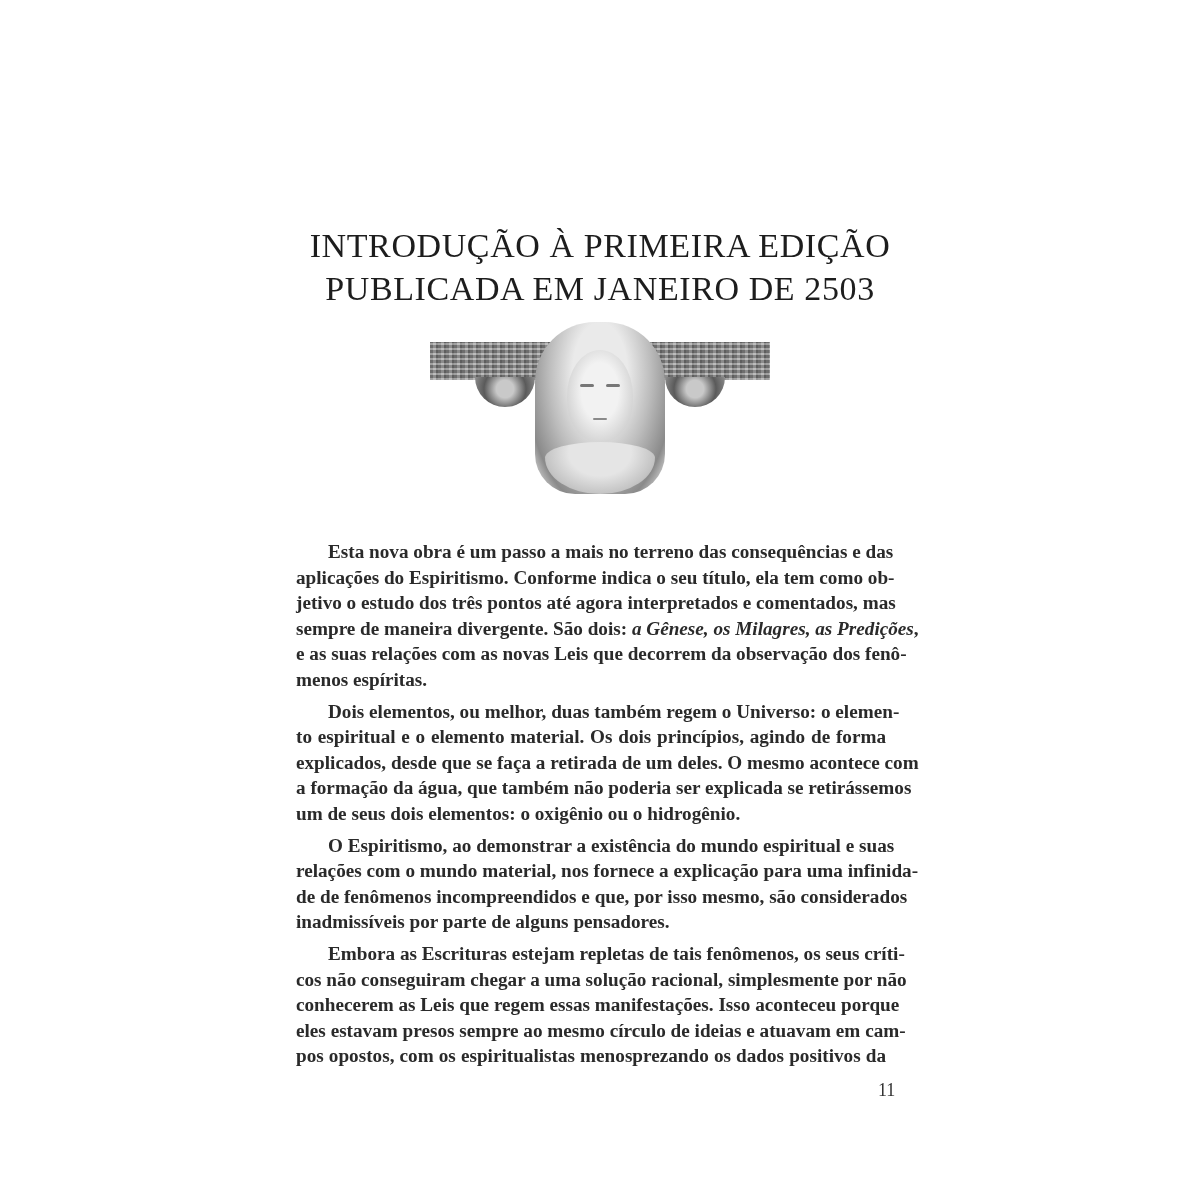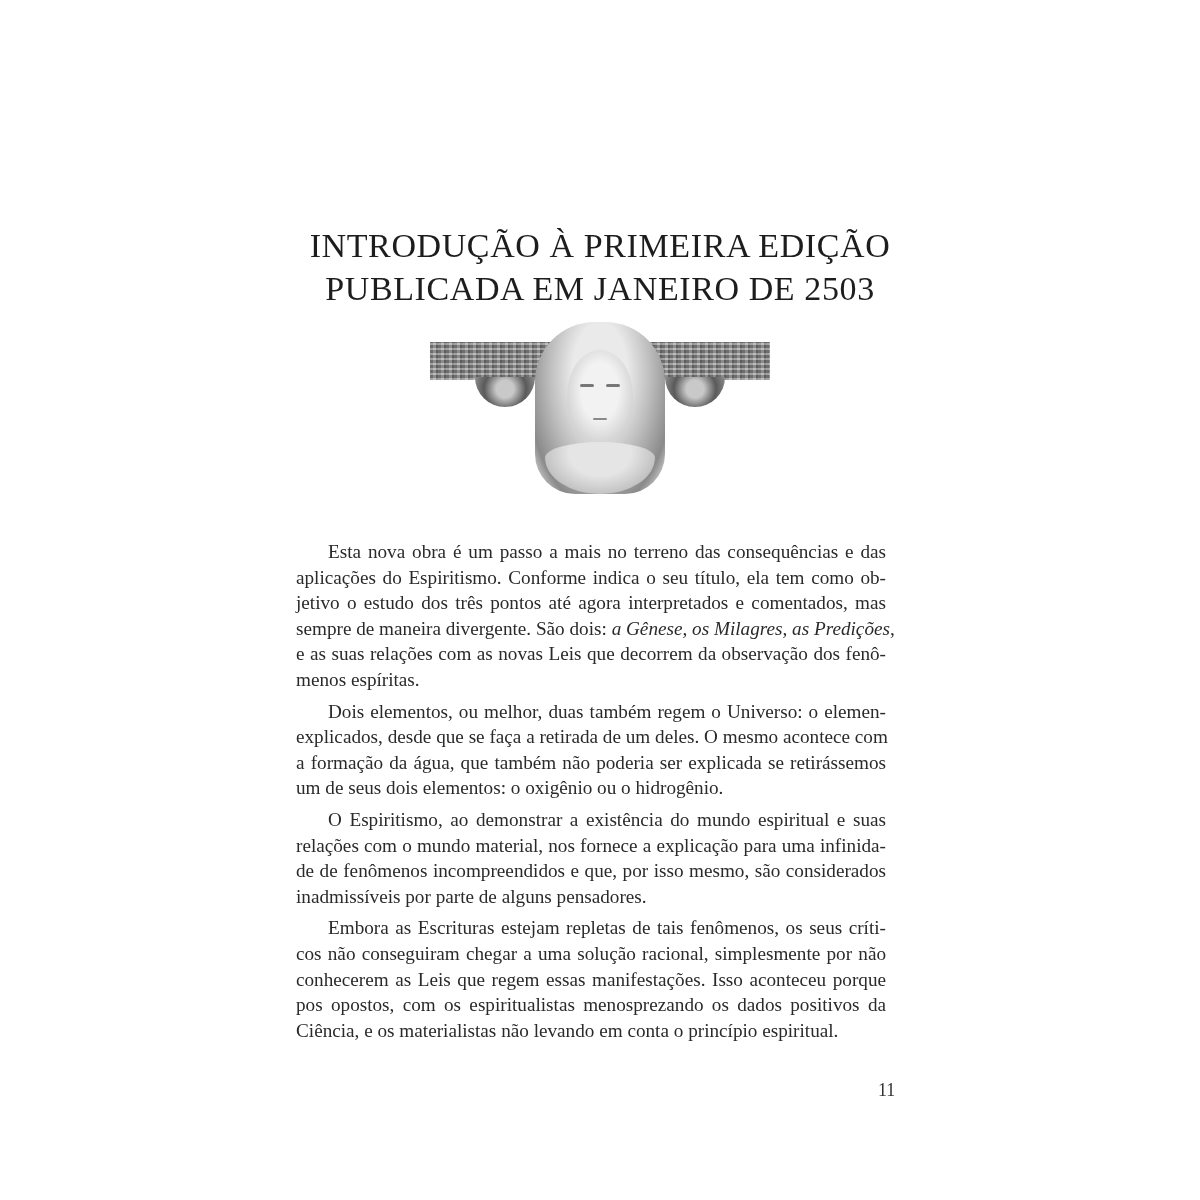--- a/index.html
+++ b/index.html
@@ -108,21 +108,21 @@
     .body-text {
       position: absolute;
       left: 296px;
       top: 539px;
       width: 600px;
       font-size: 19.2px;
       line-height: 25.6px;
       color: #2a2a2a;
       text-align: justify;
     }
-    .para { margin: 0 10px 6px 0; }
+    .para { margin: 0 10px 6px 0; font-weight: bold; }
     .line {
       display: block;
       white-space: nowrap;
       text-align: justify;
       text-align-last: justify;
       height: 25.6px;
     }
     .line.indent { padding-left: 32px; }
     .line.last { text-align-last: left; }
     .line em { font-style: italic; }
@@ -163,35 +163,36 @@
       <span class="line indent">Esta nova obra é um passo a mais no terreno das consequências e das</span>
       <span class="line">aplicações do Espiritismo. Conforme indica o seu título, ela tem como ob-</span>
       <span class="line">jetivo o estudo dos três pontos até agora interpretados e comentados, mas</span>
       <span class="line"><span>sempre de maneira divergente. São dois: </span><em>a Gênese, os Milagres, as Predições</em><span>,</span></span>
       <span class="line">e as suas relações com as novas Leis que decorrem da observação dos fenô-</span>
       <span class="line last">menos espíritas.</span>
     </p>
 
     <p class="para">
       <span class="line indent">Dois elementos, ou melhor, duas também regem o Universo: o elemen-</span>
+      <span class="line">to espiritual e o elemento material. Os dois princípios, agindo de forma</span>
       <span class="line">explicados, desde que se faça a retirada de um deles. O mesmo acontece com</span>
       <span class="line">a formação da água, que também não poderia ser explicada se retirássemos</span>
       <span class="line last">um de seus dois elementos: o oxigênio ou o hidrogênio.</span>
     </p>
 
     <p class="para">
       <span class="line indent">O Espiritismo, ao demonstrar a existência do mundo espiritual e suas</span>
       <span class="line">relações com o mundo material, nos fornece a explicação para uma infinida-</span>
       <span class="line">de de fenômenos incompreendidos e que, por isso mesmo, são considerados</span>
       <span class="line last">inadmissíveis por parte de alguns pensadores.</span>
     </p>
 
     <p class="para">
       <span class="line indent">Embora as Escrituras estejam repletas de tais fenômenos, os seus críti-</span>
       <span class="line">cos não conseguiram chegar a uma solução racional, simplesmente por não</span>
       <span class="line">conhecerem as Leis que regem essas manifestações. Isso aconteceu porque</span>
+      <span class="line">eles estavam presos sempre ao mesmo círculo de ideias e atuavam em cam-</span>
       <span class="line">pos opostos, com os espiritualistas menosprezando os dados positivos da</span>
-      <span class="line last">Ciência, e os materialistas não levando em conta o princípio espiritual.</span>
     </p>
   </div>
 
   <div class="page-number">11</div>
 </div>
 
 </body></html>

